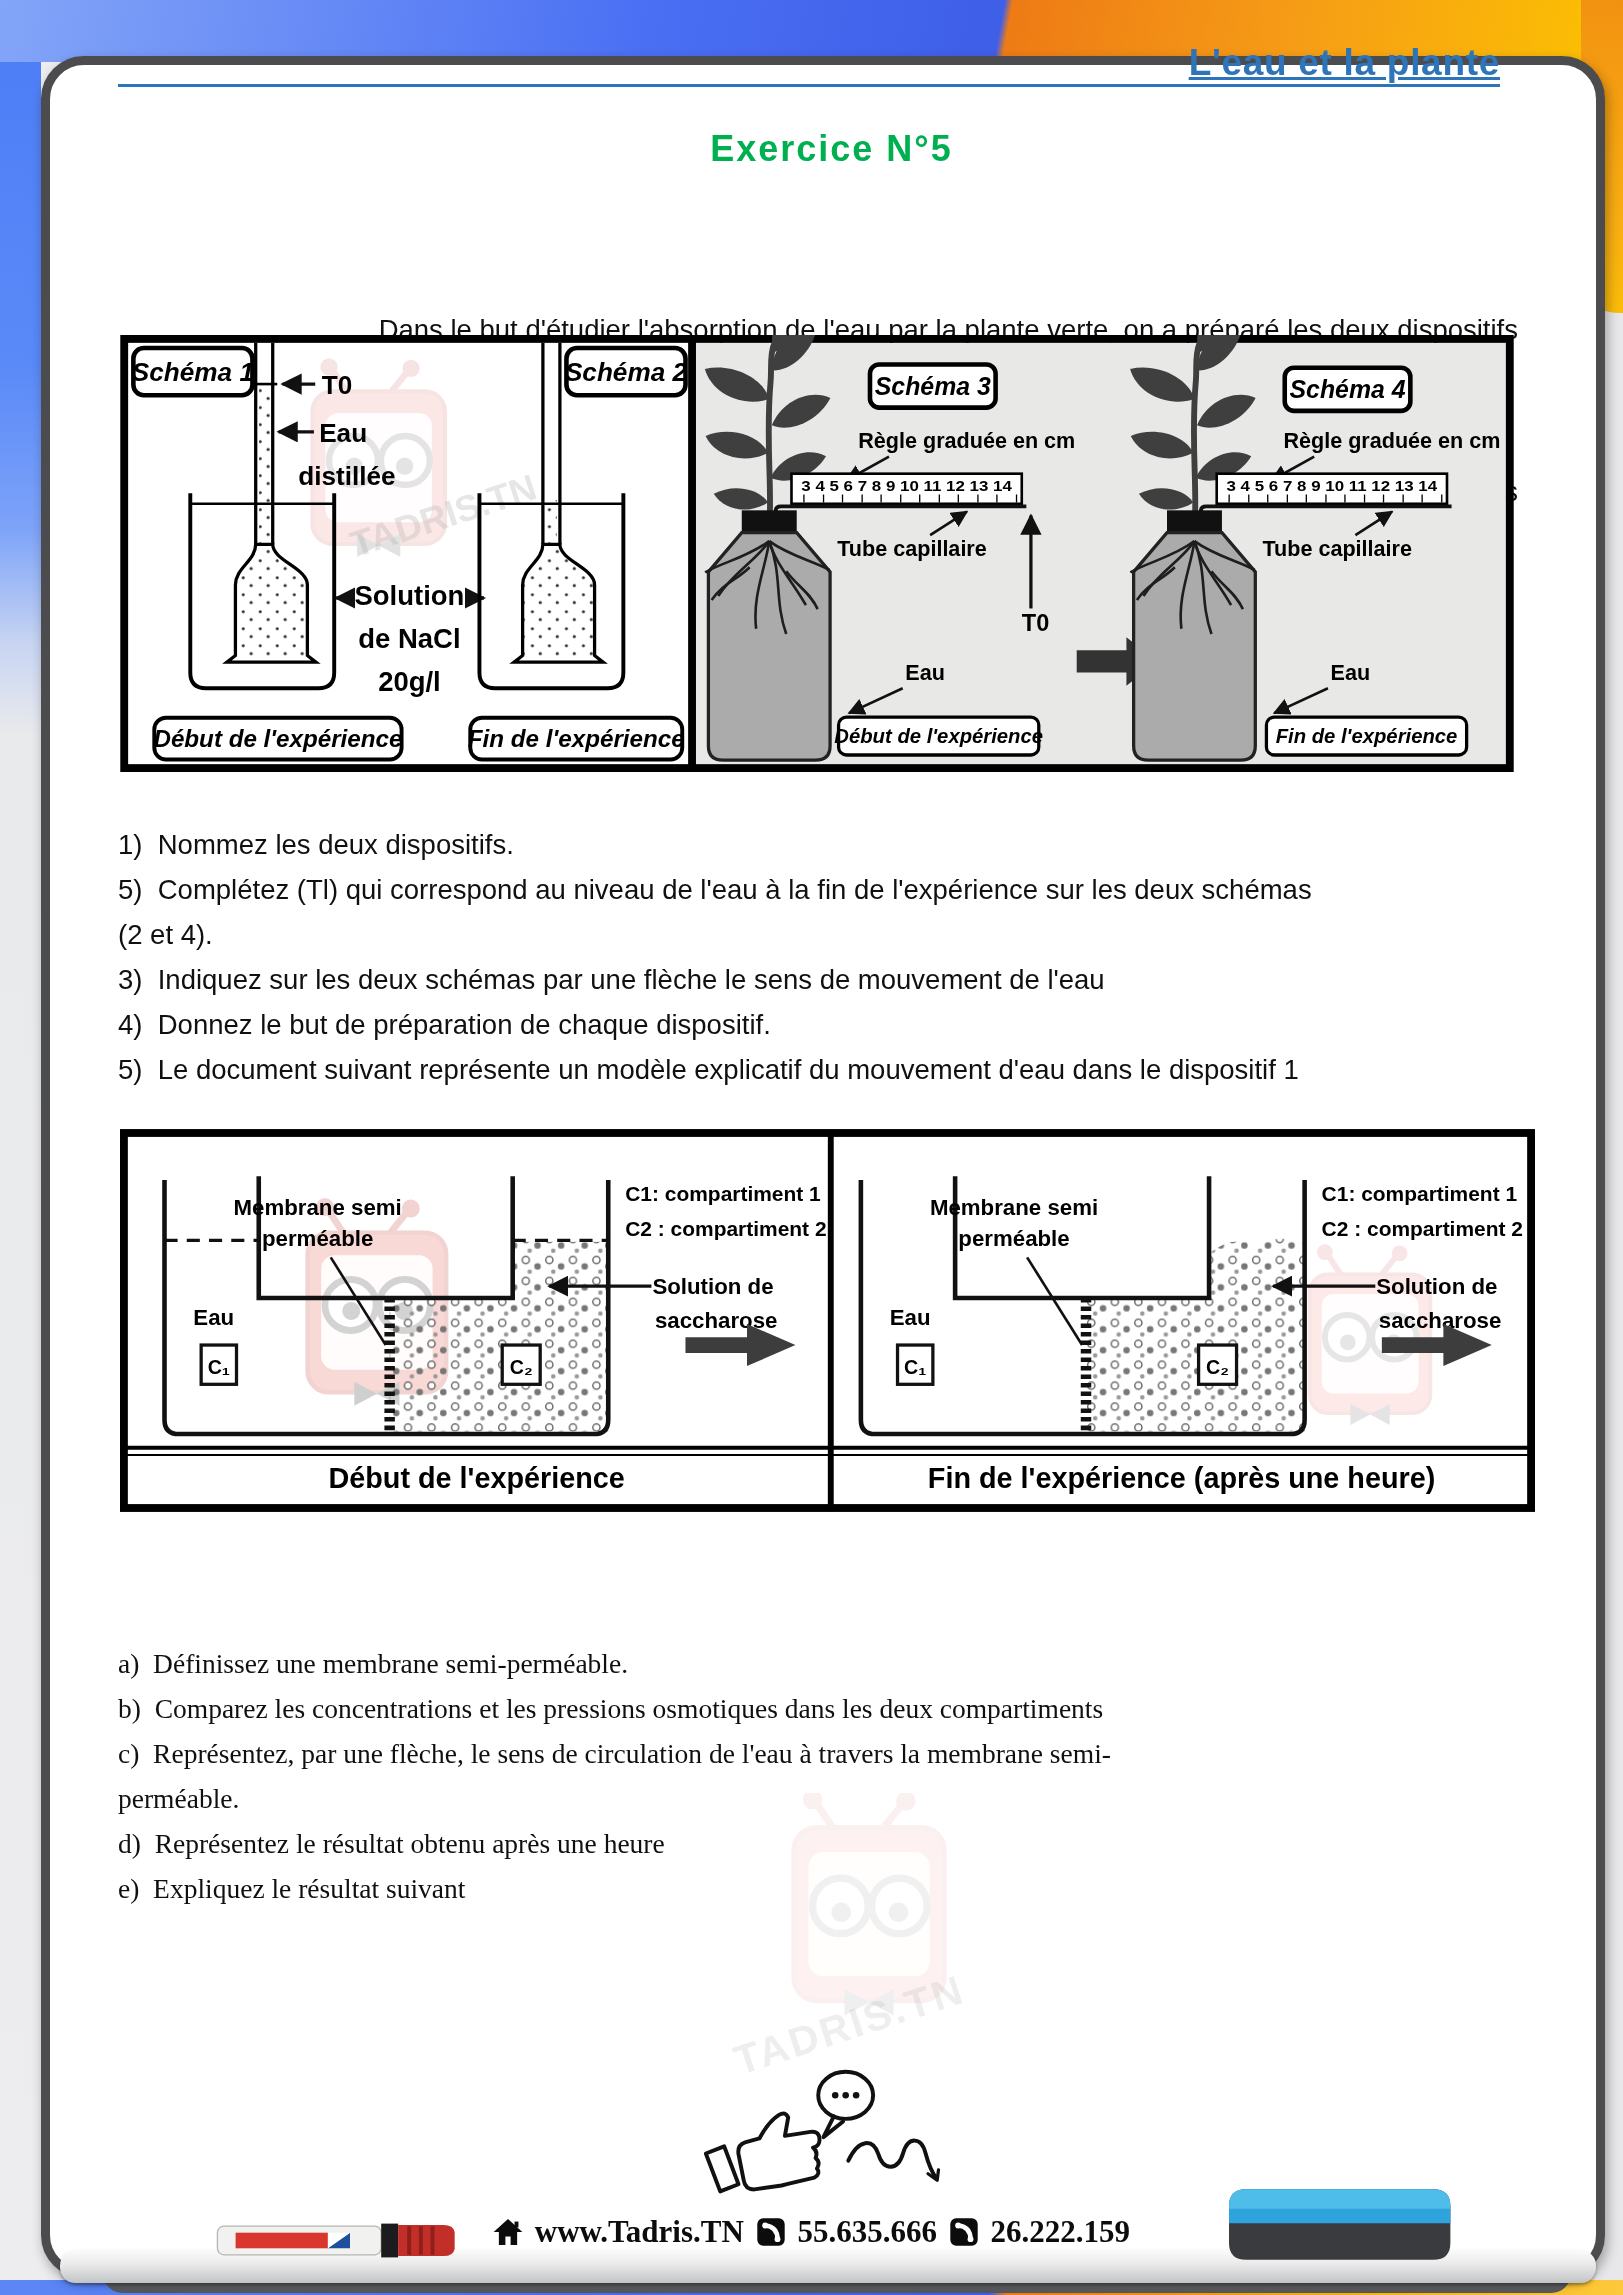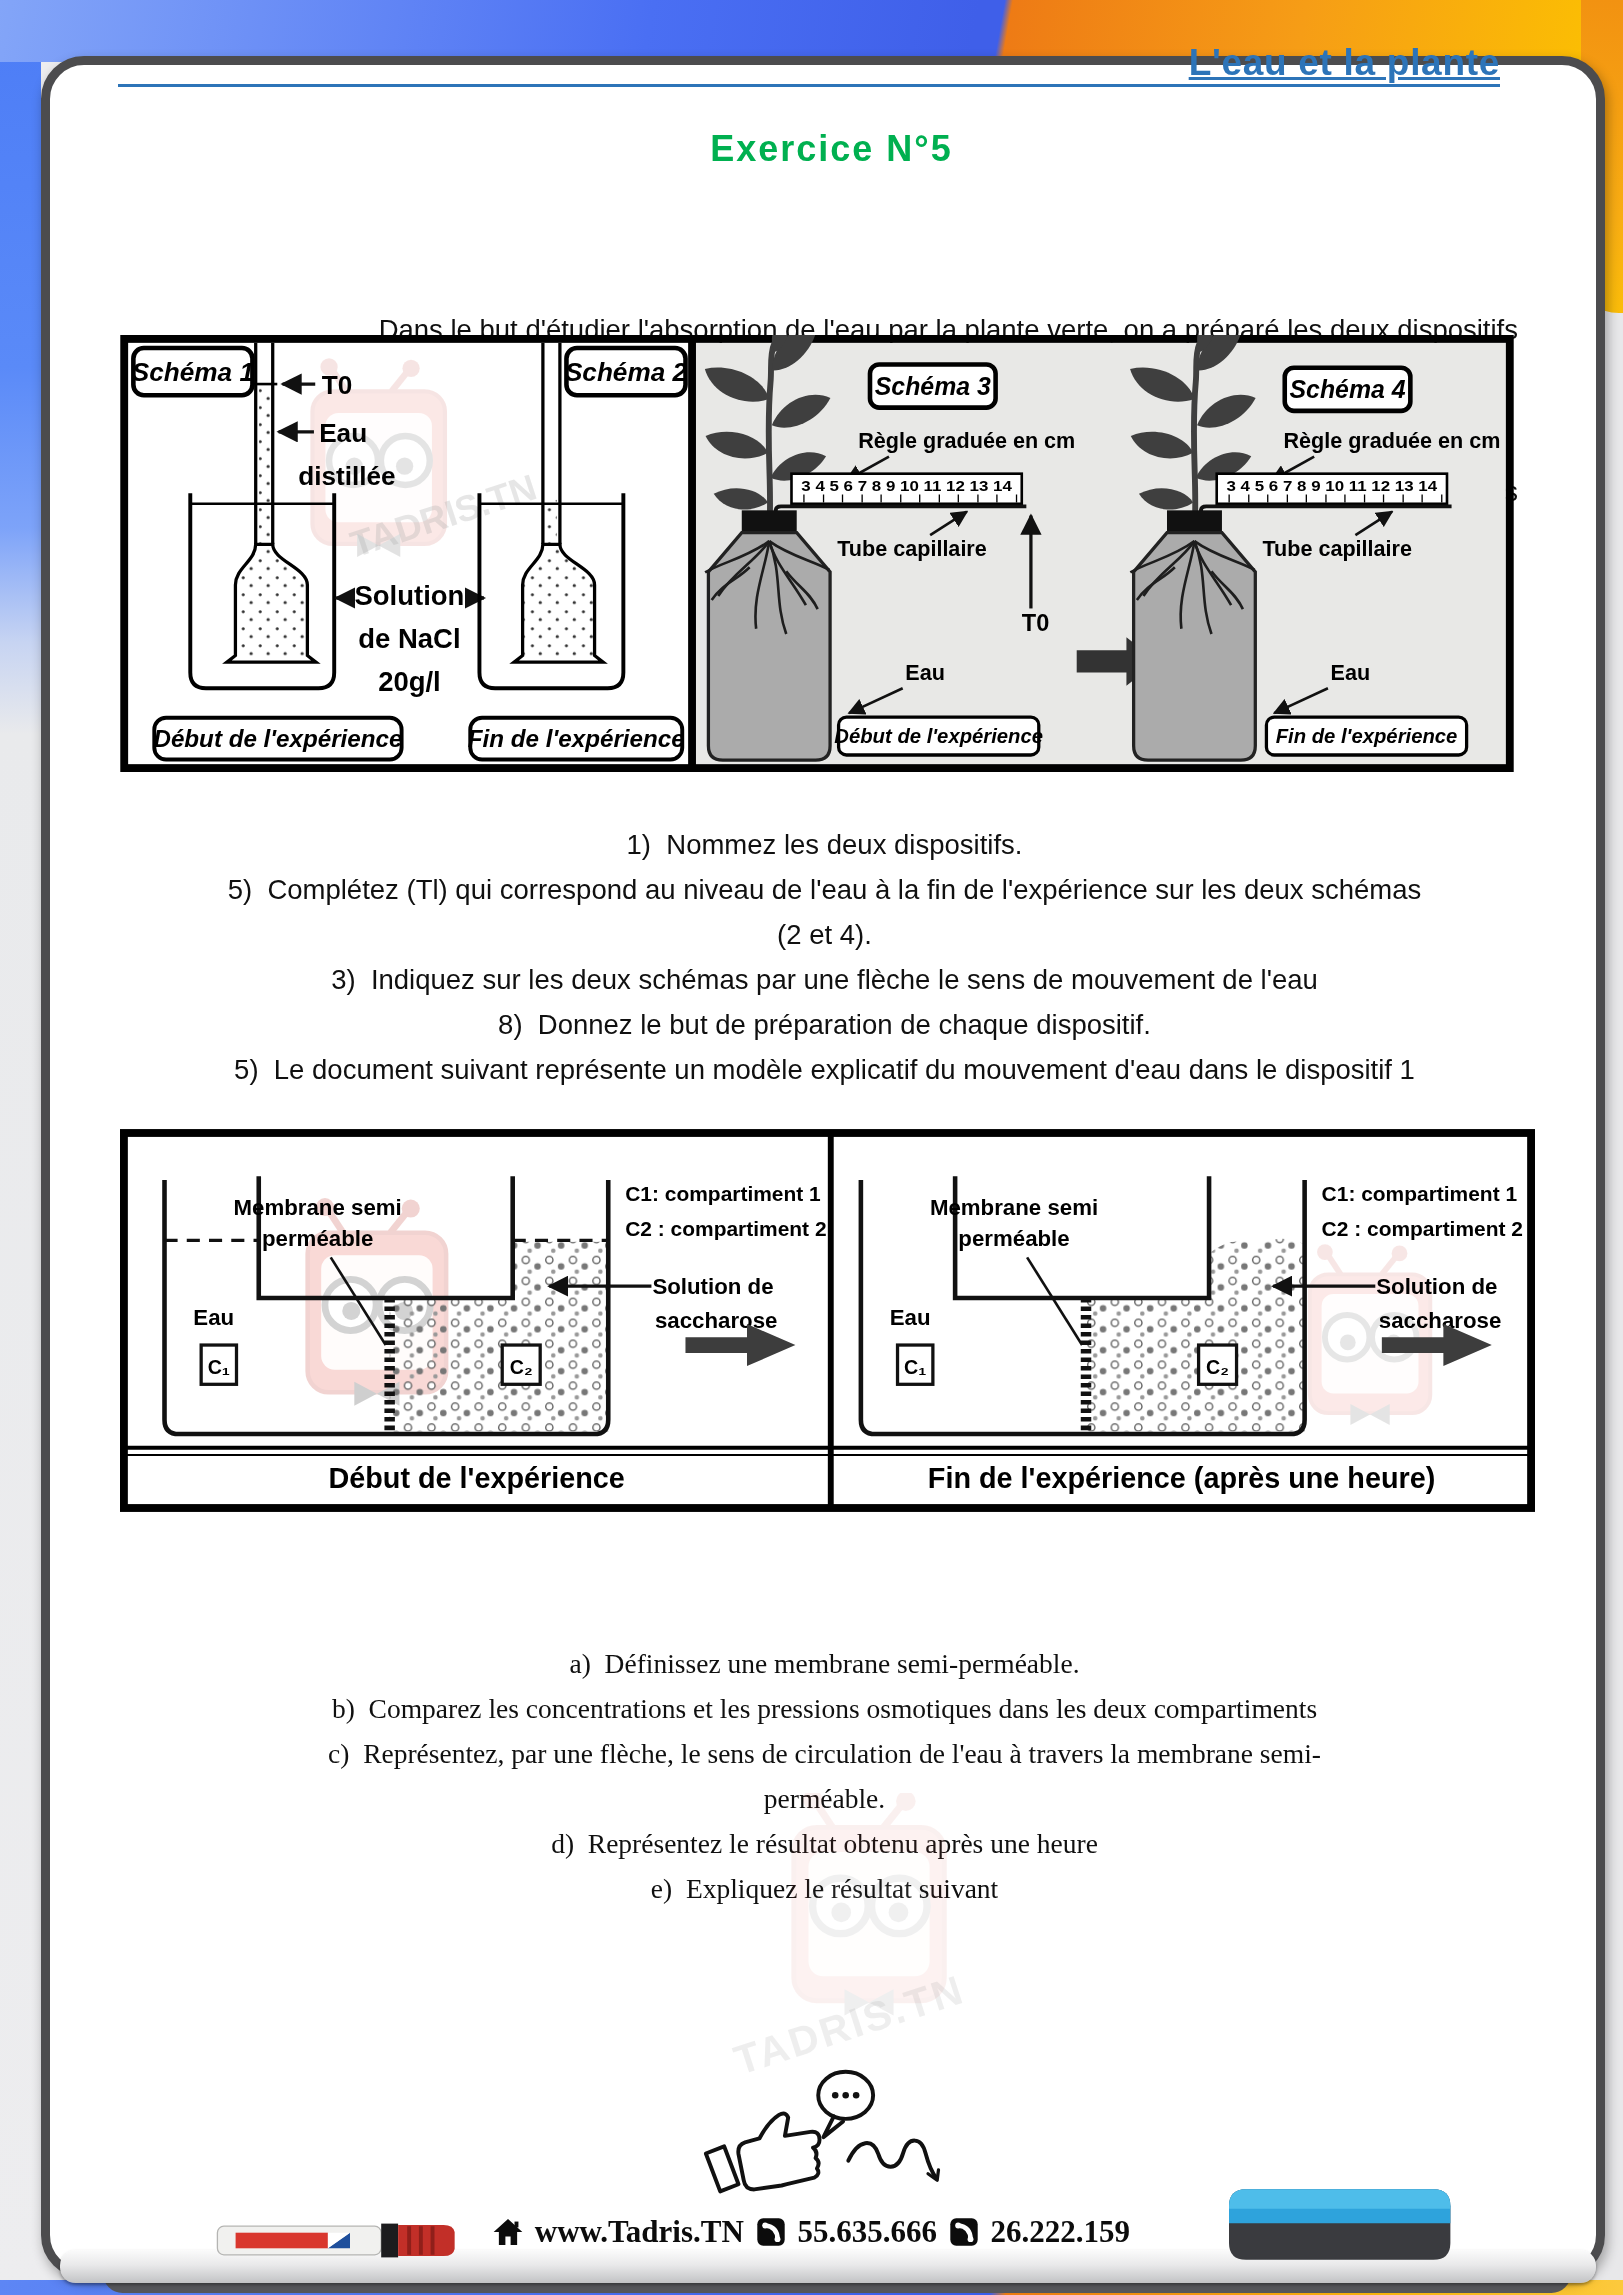--- a/index.html
+++ b/index.html
@@ -22,21 +22,21 @@
     background:linear-gradient(180deg,#fbfbfb 0%,#e9e9ea 45%,#c2c3c5 100%);border-radius:15.7px;box-shadow:0 2px 3.3px rgba(0,0,0,.35);z-index:5;}
   
   .content{position:absolute;left:0;top:0;width:1623px;height:1675px;z-index:6;}
   .hdr-title{position:absolute;left:916px;top:42px;width:584px;text-align:right;
     font-size:37px;font-weight:bold;color:#2d74b8;text-decoration:underline;letter-spacing:0.7px;}
   .hdr-rule{position:absolute;left:118px;top:84px;width:1382px;height:3.3px;background:#2d74b8;}
   .ex-title{position:absolute;left:0;top:128px;width:1623px;text-align:center;
     font-size:36px;font-weight:bold;color:#00b050;letter-spacing:2px;padding-left:20px;}
   .intro{position:absolute;left:118px;top:195px;width:1400px;font-size:27.5px;color:#101010;line-height:54px;white-space:pre-wrap;text-align:right;}
   .qblock{position:absolute;left:118px;width:1413px;font-size:27.5px;color:#101010;line-height:45px;}
-  .qblock div{white-space:pre-wrap;text-align:center;}
+  .qblock div{white-space:pre-wrap;}
   .fig{position:absolute;}
   .footer{position:absolute;left:0;top:2214px;width:1623px;display:flex;justify-content:center;align-items:center;gap:11.8px;
     font-family:"Liberation Serif",serif;font-weight:bold;font-size:31px;color:#0c0c0c;}
   .footer .ico{display:inline-block;vertical-align:middle;}
   svg text{font-family:"Liberation Sans",sans-serif;}
   .wm-txt{position:absolute;font-weight:bold;color:#9a9a9a;opacity:0.16;transform:rotate(-18deg);font-size:41px;letter-spacing:2.6px;}
 </style>
 </head>
 <body>
 
@@ -206,21 +206,21 @@
         <rect x="1752" y="584" width="306" height="58" rx="12" fill="#fff" stroke="#000" stroke-width="5"></rect>
         <text x="1905" y="624" text-anchor="middle" font-size="31" font-weight="bold" font-style="italic">Fin de l'expérience</text>
       </g>
     </svg>
 
     <div class="qblock" style="top:822px;">
       <div>1)  Nommez les deux dispositifs.</div>
       <div>5)  Complétez (Tl) qui correspond au niveau de l'eau à la fin de l'expérience sur les deux schémas</div>
       <div>(2 et 4).</div>
       <div>3)  Indiquez sur les deux schémas par une flèche le sens de mouvement de l'eau</div>
-      <div>8)  Donnez le but de préparation de chaque dispositif.</div>
+      <div>4)  Donnez le but de préparation de chaque dispositif.</div>
       <div>5)  Le document suivant représente un modèle explicatif du mouvement d'eau dans le dispositif 1</div>
     </div>
 
     <svg class="fig" style="left:120px;top:1129px;" width="1415" height="383" viewBox="0 0 2162 585">
       <defs>
         <pattern id="pSacc" width="36" height="32" patternUnits="userSpaceOnUse">
           <circle cx="8" cy="8" r="5.5" fill="#fff" stroke="#555" stroke-width="2"></circle>
           <circle cx="26" cy="18" r="5" fill="#777"></circle>
           <circle cx="14" cy="26" r="3.5" fill="#999"></circle>
         </pattern>

